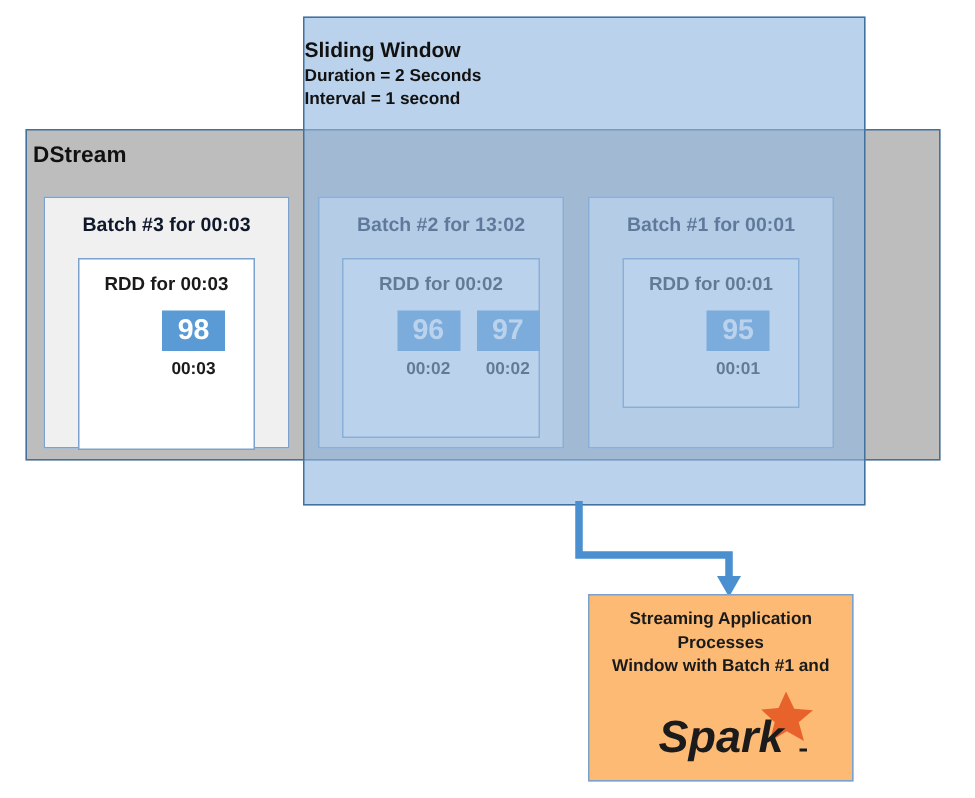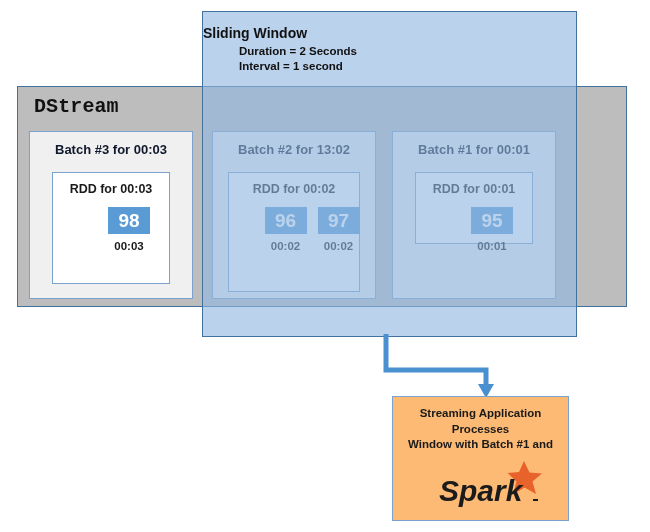--- a/index.html
+++ b/index.html
@@ -30,27 +30,26 @@
     left: 17px;
     top: 86px;
     width: 610px;
     height: 221px;
     background: #bdbdbd;
     border: 1px solid #41719c;
     box-sizing: border-box;
   }
   .dstream-label {
     position: absolute;
-    left: 16px;
+    left: 4px;
     top: 8px;
-    font-size: 20px;
+    font-size: 15px;
     font-weight: bold;
     color: #111111;
     letter-spacing: 0.1px;
-    font-family: Liberation Mono, monospace;
   }
 
   
   .batch {
     position: absolute;
     background: #f0f0f0;
     border: 1px solid #7ba2cd;
     box-sizing: border-box;
   }
   .batch-3 { left: 29px;  top: 131px; width: 164px; height: 168px; }
@@ -68,23 +67,23 @@
     color: #0f172a;
   }
 
   
   .rdd {
     position: absolute;
     background: #ffffff;
     border: 1px solid #7ba2cd;
     box-sizing: border-box;
   }
-  .rdd-3 { left: 52px;  top: 172px; width: 118px; height: 112px; }
+  .rdd-3 { left: 52px;  top: 172px; width: 118px; height: 128px; }
   .rdd-2 { left: 228px; top: 172px; width: 132px; height: 120px; }
-  .rdd-1 { left: 415px; top: 172px; width: 118px; height: 72px; }
+  .rdd-1 { left: 415px; top: 172px; width: 118px; height: 100px; }
 
   .rdd-title {
     position: absolute;
     left: 0;
     right: 0;
     top: 9px;
     text-align: center;
     font-size: 12.5px;
     font-weight: bold;
     color: #1a1a1a;
@@ -146,21 +145,20 @@
     font-size: 14px;
     font-weight: bold;
     color: #111111;
     margin-bottom: 3px;
   }
   .sw-line {
     font-size: 11.5px;
     font-weight: bold;
     color: #111111;
     line-height: 15px;
-    padding-left: 36px;
   }
 
   
   .arrow-svg {
     position: absolute;
     left: 370px;
     top: 332px;
     width: 130px;
     height: 70px;
   }

